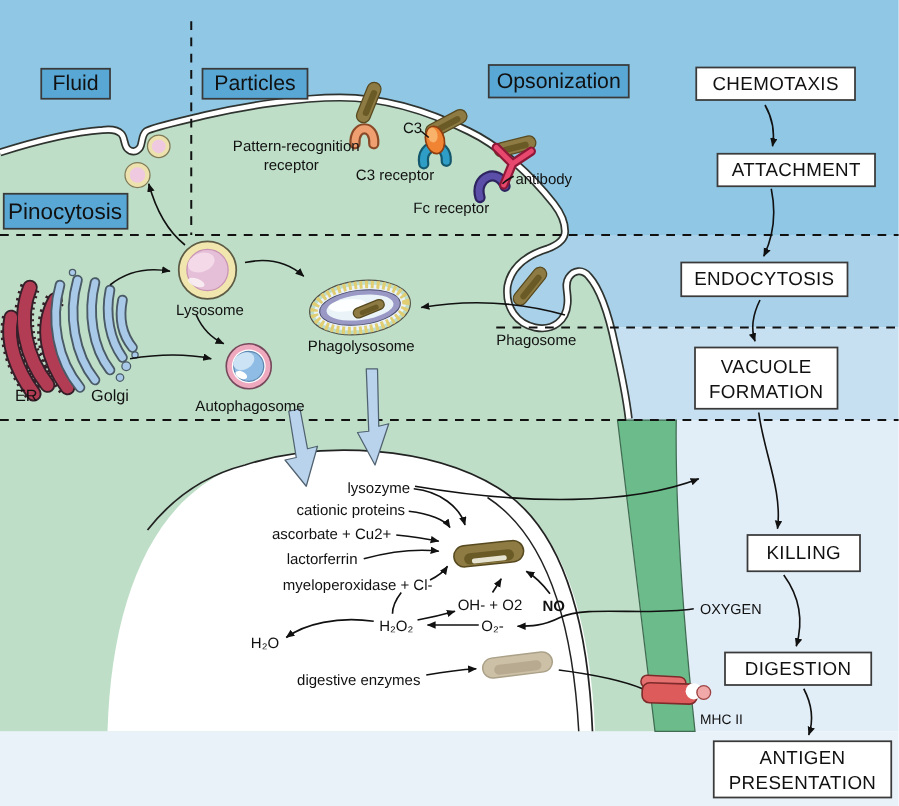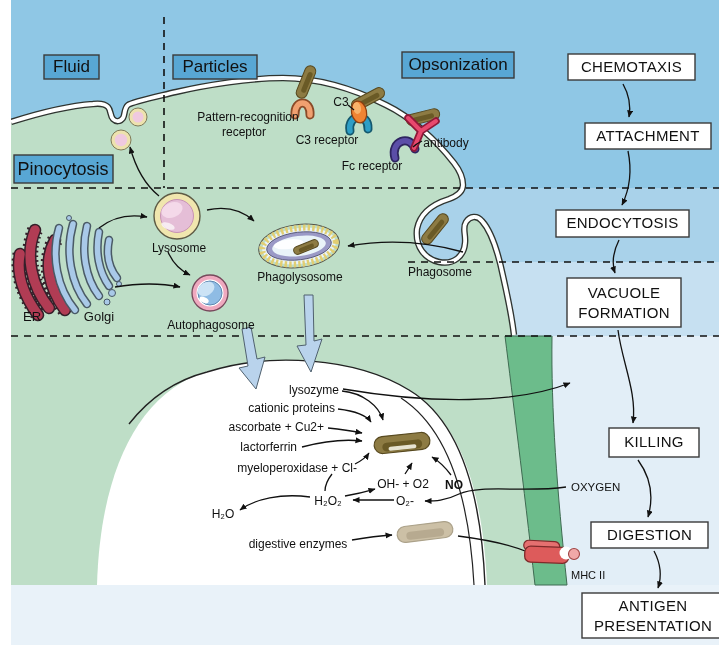--- a/index.html
+++ b/index.html
@@ -1,17 +1,17 @@
 <!DOCTYPE html>
 <html><head>
 <meta charset="utf-8">
 <style>
   html,body{margin:0;padding:0;}
   body{width:719px;height:645px;overflow:hidden;background:#fff;}
-  #stage{position:relative;width:598px;height:645px;font-family:"Liberation Sans","DejaVu Sans",sans-serif;margin-left:11px;}
+  #stage{position:relative;width:598px;height:645px;font-family:"Liberation Sans","DejaVu Sans",sans-serif;}
   svg{display:block;}
   text{fill:#111;font-family:"Liberation Sans","DejaVu Sans",sans-serif;}
   .zone-label{font-size:17px;}
   .flow-label{font-size:15px;letter-spacing:.3px;}
   .small-label{font-size:12px;}
   .tiny-label{font-size:11.5px;}
   .bold{font-weight:bold;}
 </style>
 </head>
 <body>

